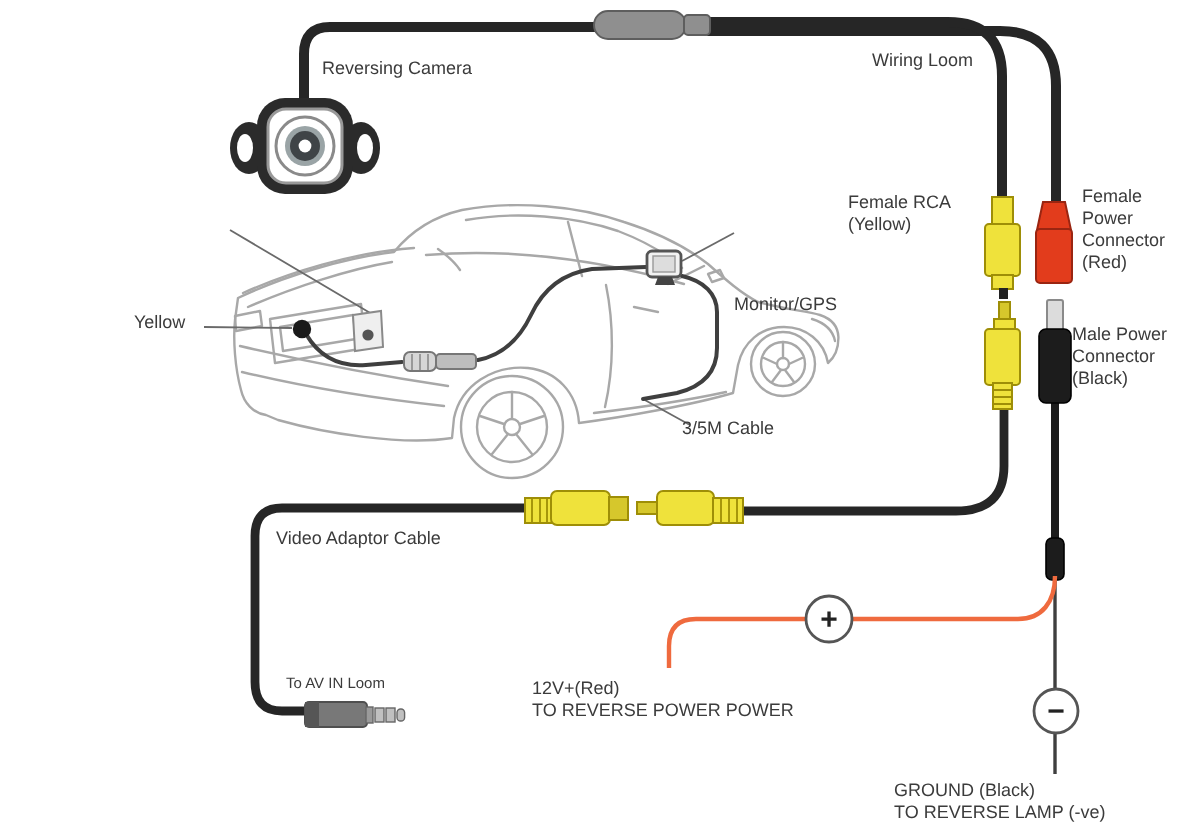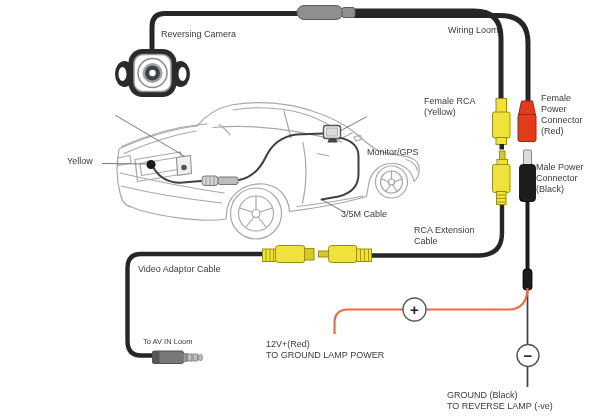--- a/index.html
+++ b/index.html
@@ -196,34 +196,32 @@
     <circle class="circ" cx="414.5" cy="309.5" r="11.5"></circle>
     <text class="sym" x="414.5" y="314.5">+</text>
   </g>
   <g>
     <circle class="circ" cx="528" cy="355.5" r="11"></circle>
     <text class="sym" x="528" y="360.5">−</text>
   </g>
 </svg>
 
   <div class="label" style="left:161px;top:29px;">Reversing Camera</div>
-  <div class="label" style="left:448px;top:25px;">Wiring Loom</div>
+  <div class="label" style="left:436px;top:25px;">Wiring Loom</div>
   <div class="label" style="left:67px;top:156px;">Yellow</div>
   <div class="label" style="left:367px;top:108px;margin-top:39px;">Monitor/GPS</div>
   <div class="label center" style="left:424px;top:96px;width:76px;line-height:11px;">Female RCA
 (Yellow)</div>
   <div class="label center" style="left:541px;top:93px;width:58px;line-height:11px;">Female
 Power
 Connector
 (Red)</div>
   <div class="label center" style="left:536px;top:162px;width:80px;line-height:11px;">Male Power
 Connector
 (Black)</div>
   <div class="label" style="left:341px;top:209px;">3/5M Cable</div>
-  <div class="label center" style="left:414px;top:225px;width:84px;line-height:11px;">RCA Extension
-Cable</div>
   <div class="label" style="left:138px;top:264px;">Video Adaptor Cable</div>
   <div class="label tiny" style="left:143px;top:337px;">To AV IN Loom</div>
   <div class="label center" style="left:266px;top:339px;width:141px;line-height:11px;">12V+(Red)
-TO GROUND LAMP POWER</div>
+TO REVERSE POWER POWER</div>
   <div class="label center" style="left:447px;top:390px;width:142px;line-height:11px;">GROUND (Black)
 TO REVERSE LAMP (-ve)</div>
 </div>
 
 </body></html>

